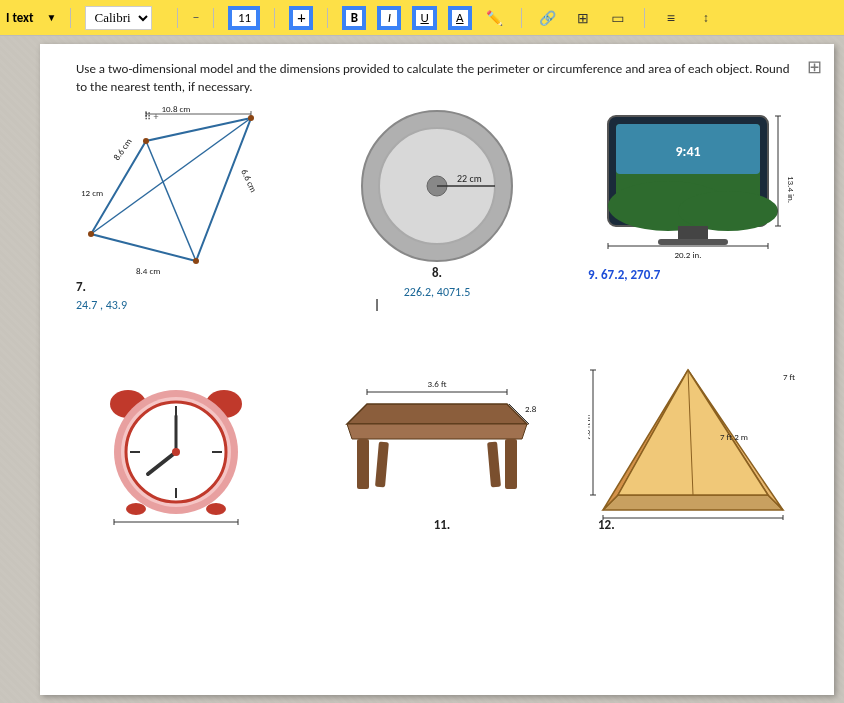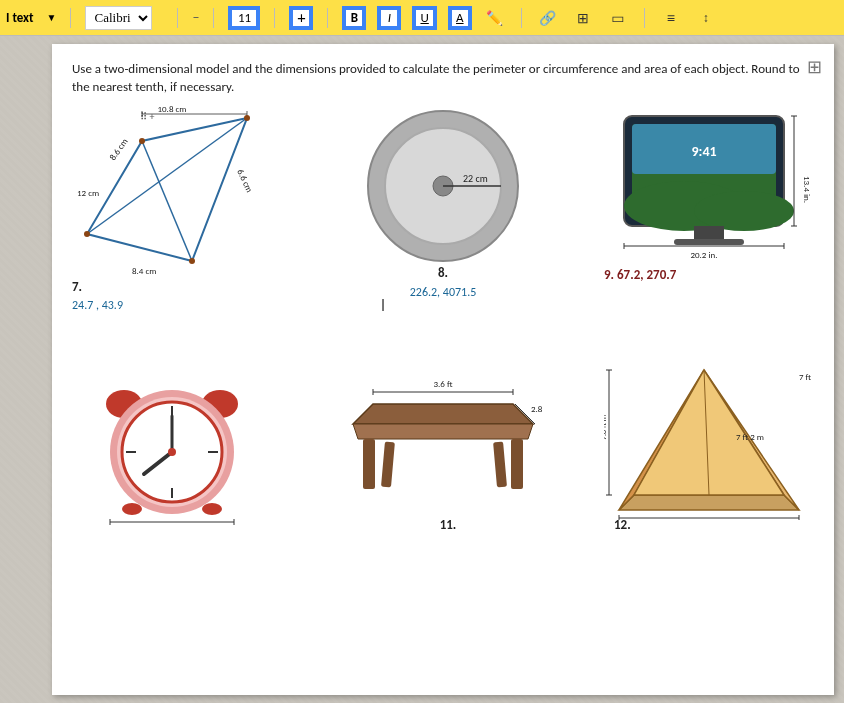--- a/index.html
+++ b/index.html
@@ -76,23 +76,22 @@
     }
 
     
     #page {
       background: #fff;
       position: absolute;
       top: 8px;
       left: 40px;
       right: 10px;
       bottom: 8px;
-      padding: 16px 20px;
+      padding: 16px 36px;
       box-shadow: 2px 2px 6px rgba(0,0,0,0.3);
-      margin-left: 12px;
     }
 
     .instructions {
       font-size: 13px;
       color: #222;
       line-height: 1.4;
       margin-bottom: 10px;
     }
 
     
@@ -251,21 +250,21 @@
           <line x1="187" y1="10" x2="193" y2="10" stroke="#333" stroke-width="1"></line>
           <line x1="187" y1="120" x2="193" y2="120" stroke="#333" stroke-width="1"></line>
           <text x="200" y="70" font-size="9" fill="#222" transform="rotate(90,200,70)">13.4 in.</text>
 
           <line x1="20" y1="140" x2="180" y2="140" stroke="#333" stroke-width="1"></line>
           <line x1="20" y1="137" x2="20" y2="143" stroke="#333" stroke-width="1"></line>
           <line x1="180" y1="137" x2="180" y2="143" stroke="#333" stroke-width="1"></line>
           <text x="100" y="152" font-size="9" fill="#222" text-anchor="middle">20.2 in.</text>
         </svg>
         <div style="margin-top:-6px;">
-          <span class="problem-number" style="font-size:13px; font-weight:bold; color:#7f1d1d;">9. 67.2, 270.7</span>
+          <span class="problem-number" style="font-size:13px; font-weight:bold; color:#1d4ed8;">9. 67.2, 270.7</span>
         </div>
       </div>
 
     </div>
 
     <div style="text-align:center; margin: 2px 0; font-size:18px; color:#555; position:relative; left:-60px; top:-20px;">I</div>
 
     <div style="display: flex; justify-content: space-between; margin-top: 4px; align-items: flex-end;">
 
       <div style="position:relative; width:210px;">

